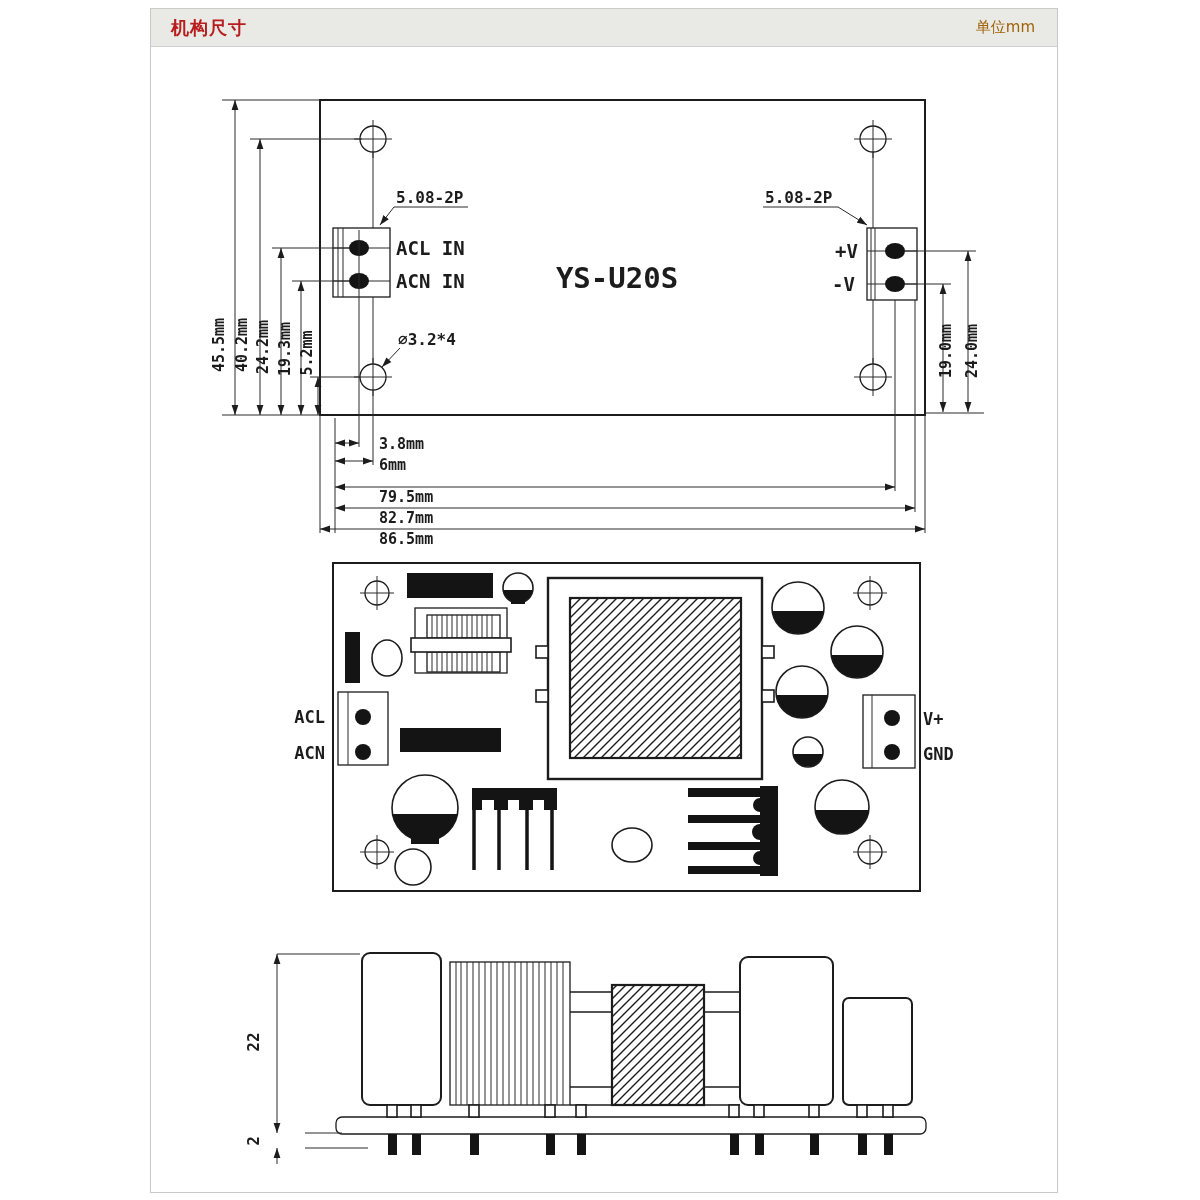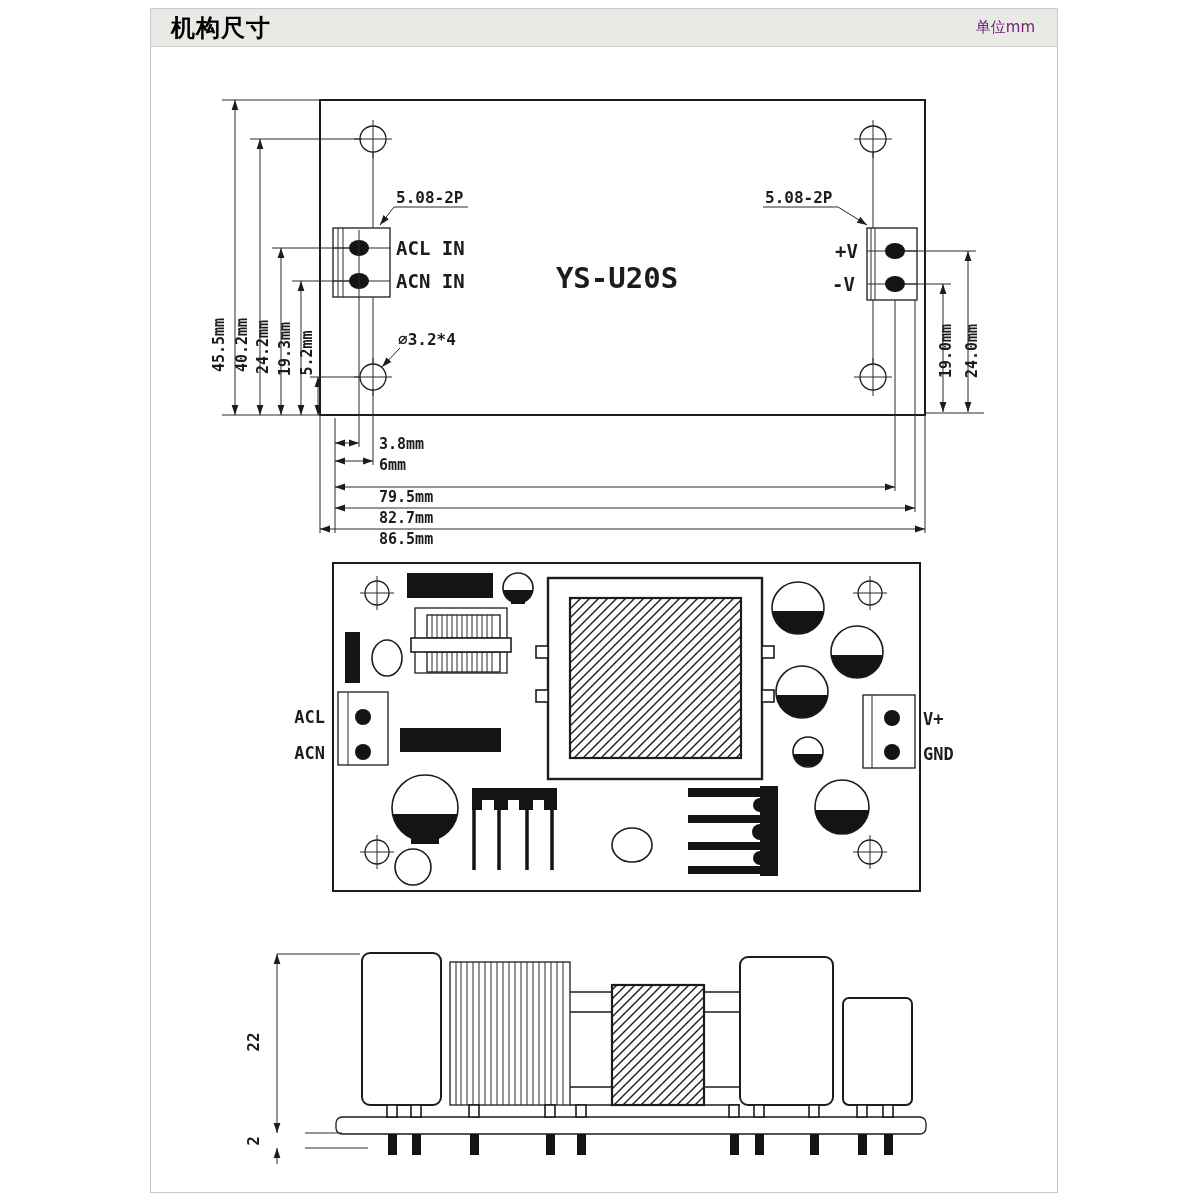--- a/index.html
+++ b/index.html
@@ -3,22 +3,22 @@
 <meta charset="utf-8">
 <style>
   html,body{margin:0;padding:0;background:#fff;width:1200px;height:1200px;
     font-family:"DejaVu Sans","Liberation Sans",sans-serif;}
   .page{position:relative;width:1200px;height:1200px;background:#fff;overflow:hidden;}
   .card{position:absolute;left:150px;top:8px;width:908px;height:1185px;
     background:#fff;border:1px solid #c9c9c9;box-sizing:border-box;}
   .header{position:absolute;left:0;top:0;width:100%;height:38px;
     background:#e9e9e6;border-bottom:1px solid #cfcfcf;box-sizing:border-box;
     display:flex;align-items:center;justify-content:space-between;padding:0 22px 0 20px;}
-  .header .title{font-size:24px;font-weight:bold;color:#000000;letter-spacing:1px;}
-  .header .unit{font-size:15px;color:#701a75;}
+  .header .title{font-size:18px;font-weight:bold;color:#b91c1c;letter-spacing:1px;}
+  .header .unit{font-size:15px;color:#a16207;}
   svg{position:absolute;left:0;top:0;}
   text{font-family:"DejaVu Sans Mono","Liberation Mono",monospace;
     font-weight:bold;fill:#1c1c1c;}
   .ln{stroke:#1c1c1c;stroke-width:1.3;fill:none;}
   .ln2{stroke:#1c1c1c;stroke-width:2;fill:none;}
   .thin{stroke:#2a2a2a;stroke-width:1;fill:none;}
   .blk{fill:#141414;stroke:none;}
   .wht{fill:#fff;stroke:#1c1c1c;stroke-width:1.6;}
 </style>
 </head>

